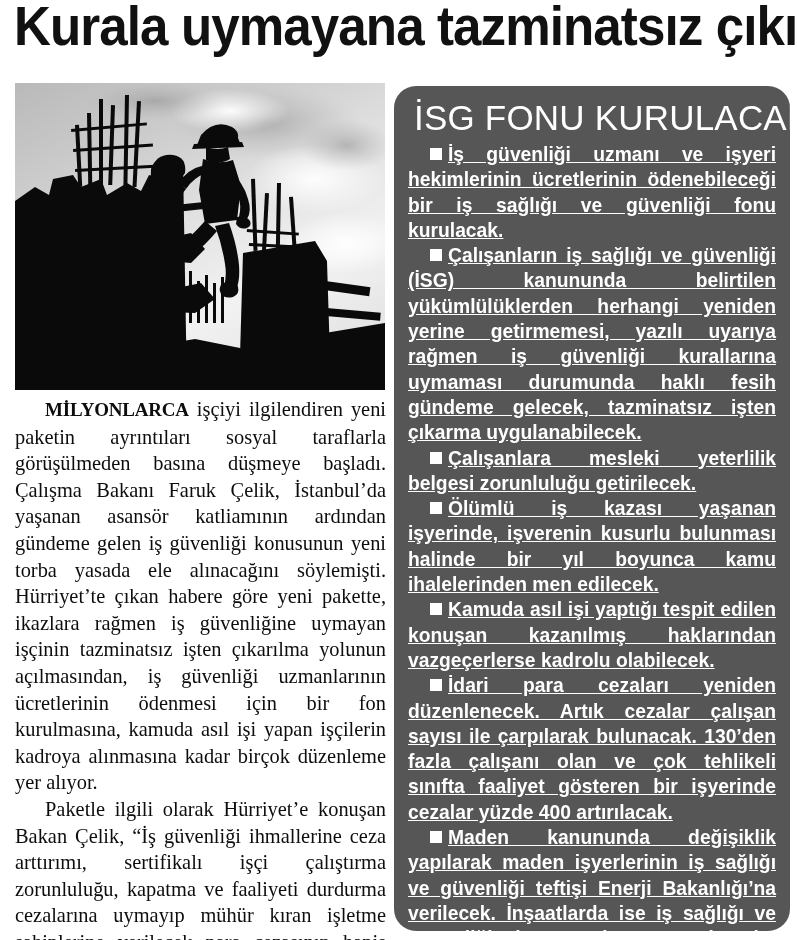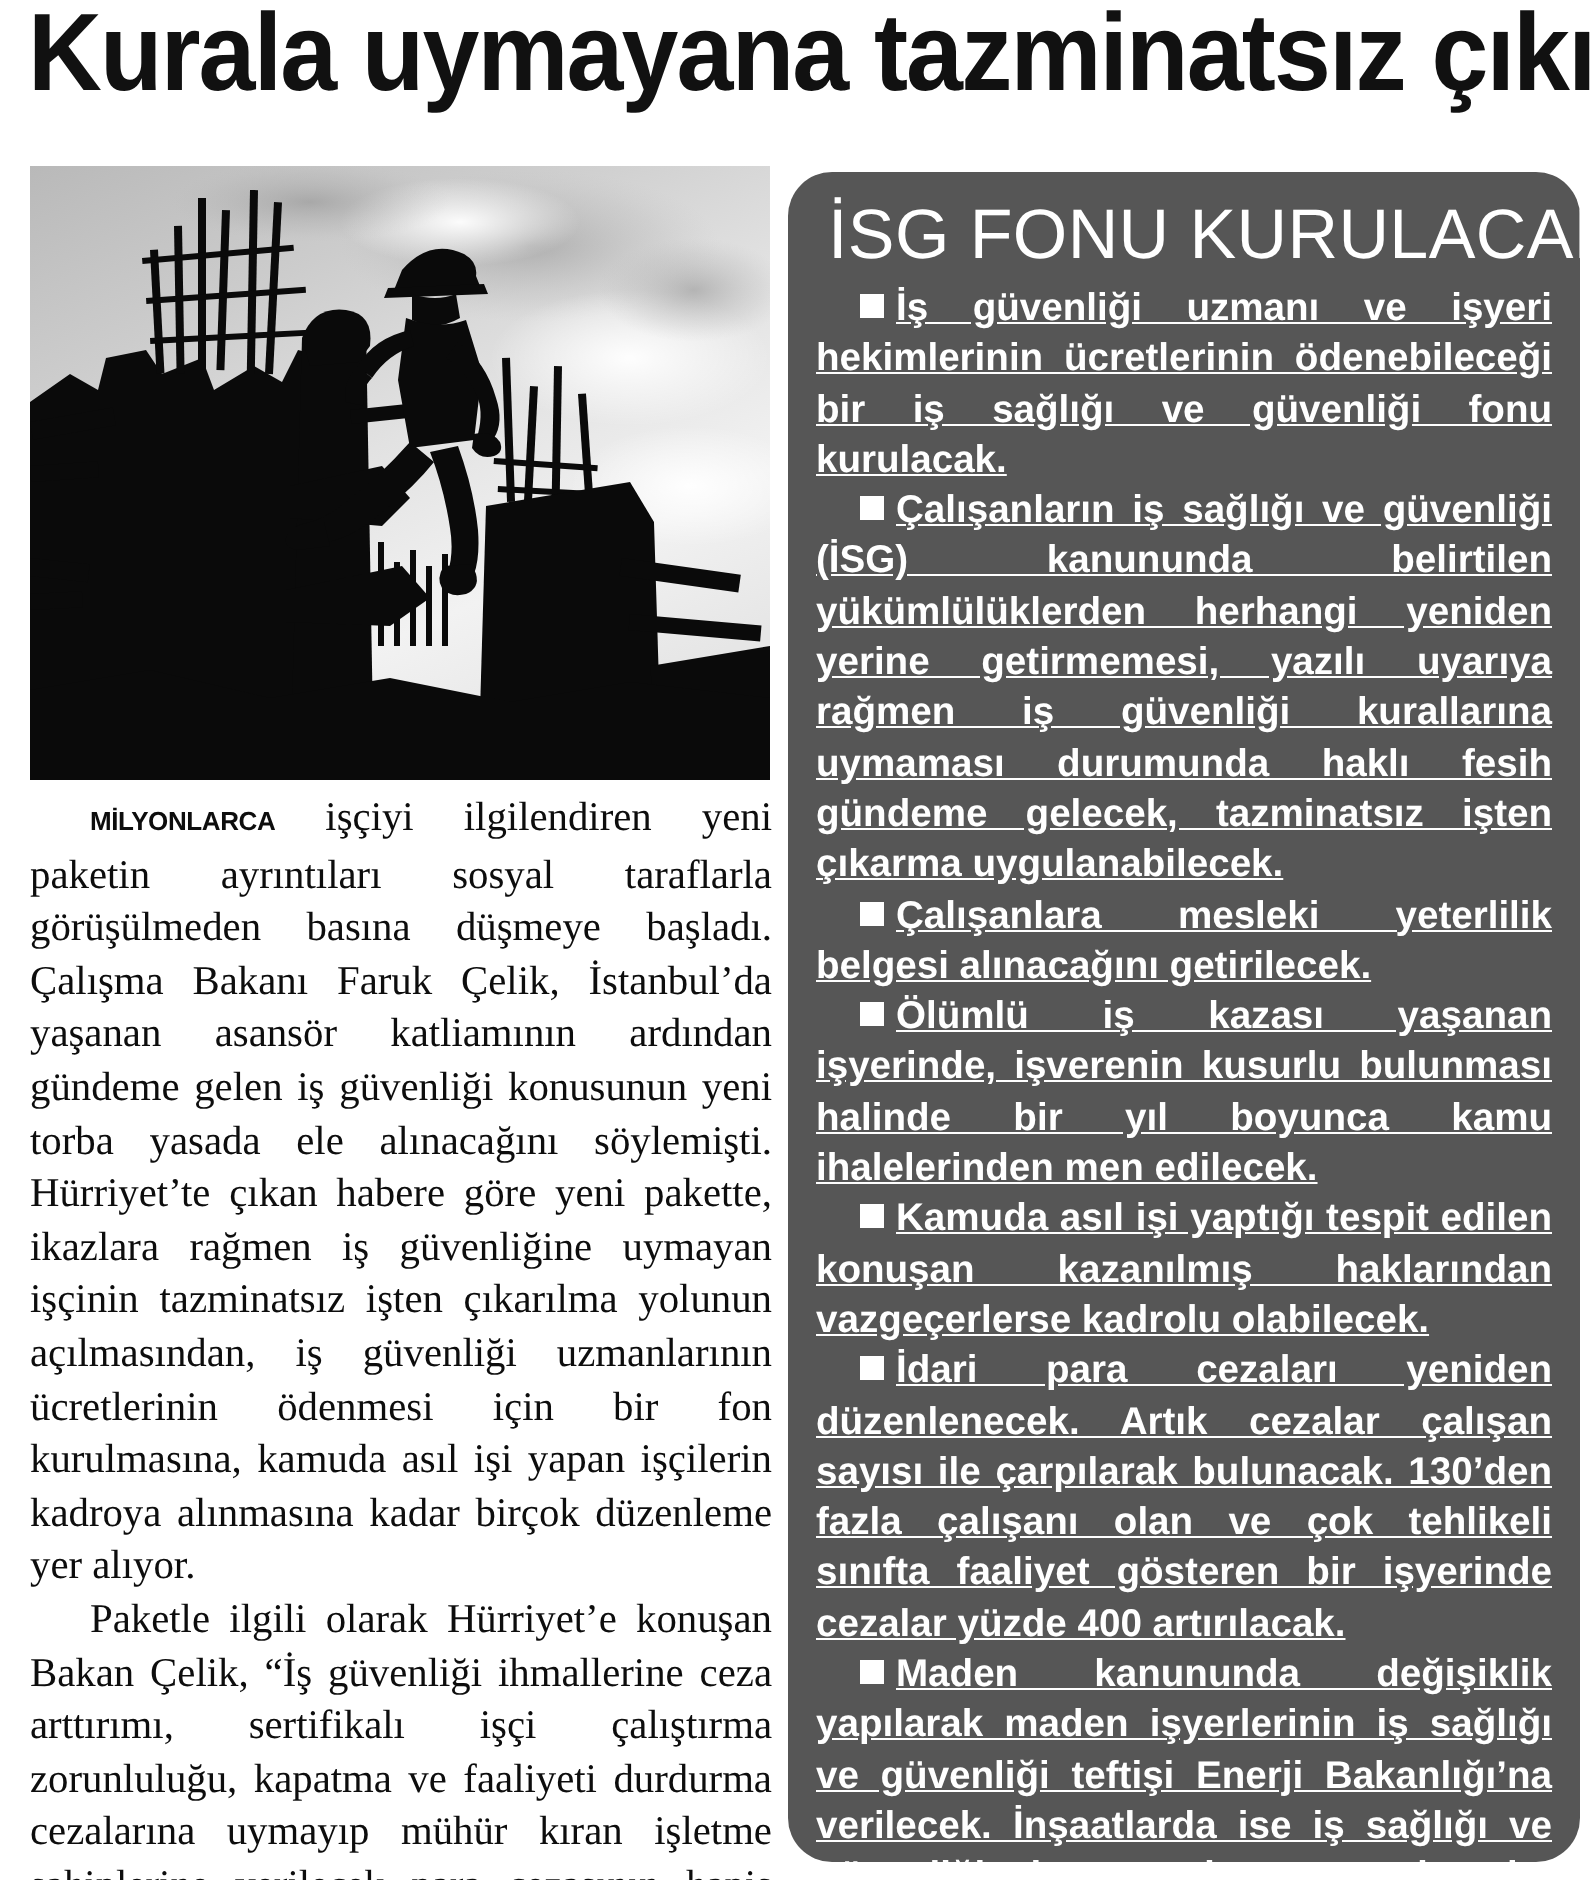--- a/index.html
+++ b/index.html
@@ -69,23 +69,23 @@
     text-justify: inter-word;
     color: #0d0d0d;
     hyphens: manual;
   }
   .article p {
     margin: 0;
     text-indent: 30px;
   }
   .article p + p { margin-top: 0px; }
   .lead-in {
-    font-family: Liberation Sans, sans-serif;
+    font-family: Liberation Serif, serif;
     font-weight: bold;
-    font-size: 13px;
+    font-size: 19px;
     letter-spacing: -0.2px;
   }
 
   
   .infobox {
     position: absolute;
     left: 394px;
     top: 86px;
     width: 396px;
     height: 845px;
@@ -256,20 +256,20 @@
   <p><span class="lead-in">MİLYONLARCA</span><span> işçiyi ilgilendiren yeni paketin ayrıntıları sosyal taraflarla görüşülmeden basına düşmeye başladı. Çalışma Bakanı Faruk Çelik, İstanbul’da yaşanan asansör katliamının ardından gündeme gelen iş güvenliği konusunun yeni torba yasada ele alınacağını söylemişti. Hürriyet’te çıkan habere göre yeni pakette, ikazlara rağmen iş güvenliğine uymayan işçinin tazminatsız işten çıkarılma yolunun açılmasından, iş güvenliği uzmanlarının ücretlerinin ödenmesi için bir fon kurulmasına, kamuda asıl işi yapan işçilerin kadroya alınmasına kadar birçok düzenleme yer alıyor.</span></p>
   <p>Paketle ilgili olarak Hürriyet’e konuşan Bakan Çelik, “İş güvenliği ihmallerine ceza arttırımı, sertifikalı işçi çalıştırma zorunluluğu, kapatma ve faaliyeti durdurma cezalarına uymayıp mühür kıran işletme sahiplerine verilecek para cezasının hapis cezasına çevrilmesi gibi ciddi düzenlemeler olacak” dedi. Hürriyet’te yer alan habere göre pakette şu düzenlemeler yer alacak:</p>
 </div>
 
 <div class="infobox">
   <div class="infobox-title">İSG FONU KURULACAK</div>
 
   <ul class="bullet-list">
     <li><span class="sq"></span><span>İş güvenliği uzmanı ve işyeri hekimlerinin ücretlerinin ödenebileceği bir iş sağlığı ve güvenliği fonu kurulacak.</span></li>
     <li><span class="sq"></span><span>Çalışanların iş sağlığı ve güvenliği (İSG) kanununda belirtilen yükümlülüklerden herhangi yeniden yerine getirmemesi, yazılı uyarıya rağmen iş güvenliği kurallarına uymaması durumunda haklı fesih gündeme gelecek, tazminatsız işten çıkarma uygulanabilecek.</span></li>
-    <li><span class="sq"></span><span>Çalışanlara mesleki yeterlilik belgesi alınacağını getirilecek.</span></li>
+    <li><span class="sq"></span><span>Çalışanlara mesleki yeterlilik belgesi zorunluluğu getirilecek.</span></li>
     <li><span class="sq"></span><span>Ölümlü iş kazası yaşanan işyerinde, işverenin kusurlu bulunması halinde bir yıl boyunca kamu ihalelerinden men edilecek.</span></li>
     <li><span class="sq"></span><span>Kamuda asıl işi yaptığı tespit edilen konuşan kazanılmış haklarından vazgeçerlerse kadrolu olabilecek.</span></li>
     <li><span class="sq"></span><span>İdari para cezaları yeniden düzenlenecek. Artık cezalar çalışan sayısı ile çarpılarak bulunacak. 130’den fazla çalışanı olan ve çok tehlikeli sınıfta faaliyet gösteren bir işyerinde cezalar yüzde 400 artırılacak.</span></li>
     <li><span class="sq"></span><span>Maden kanununda değişiklik yapılarak maden işyerlerinin iş sağlığı ve güvenliği teftişi Enerji Bakanlığı’na verilecek. İnşaatlarda ise iş sağlığı ve güvenliği konusunda yapı denetim firmalarına  sorumluluk verilecek.</span></li>
 
   </ul>
 </div>
 
 </body></html>

